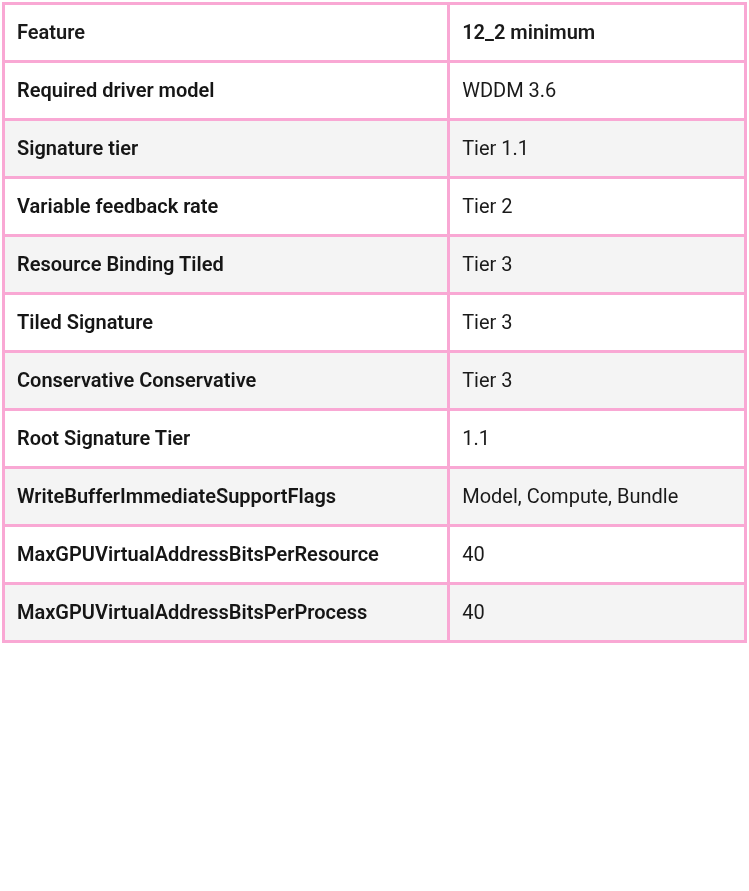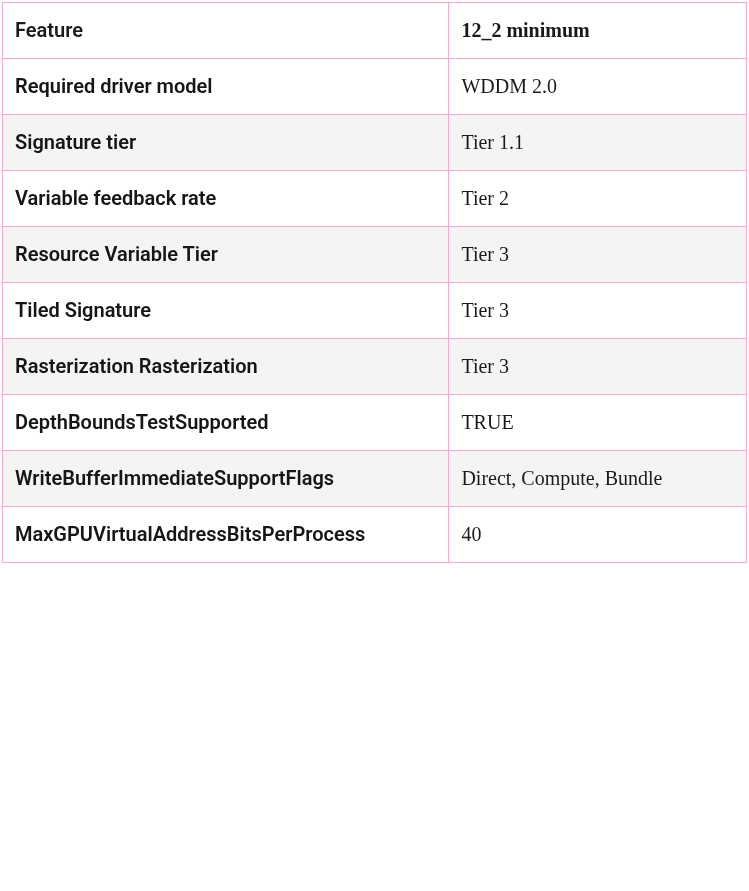--- a/index.html
+++ b/index.html
@@ -16,39 +16,38 @@
       width: 749px;
     }
 
     table {
       width: 100%;
       border-collapse: collapse;
       table-layout: fixed;
     }
 
     th, td {
-      border: 1px solid #f9a8d4;
+      border: 3px solid #f9a8d4;
       padding: 14px 12px;
       text-align: left;
       vertical-align: middle;
       word-wrap: break-word;
       overflow-wrap: break-word;
       font-size: 20px;
       line-height: 1.35;
     }
 
     th:first-child,
     td:first-child {
       width: 60%;
     }
 
     th:last-child,
     td:last-child {
       width: 40%;
-      font-family: Liberation Serif, serif;
     }
 
     th {
       font-weight: 600;
       background: #ffffff;
     }
 
     tbody tr:nth-child(even) td {
       background: #f4f4f4;
     }
@@ -75,48 +74,52 @@
   <thead>
     <tr>
       <th>Feature</th>
       <th>12_2 minimum</th>
     </tr>
   </thead>
   <tbody>
 
   <tr>
         <td>Required driver model</td>
-        <td>WDDM 2.0</td>
+        <td>WDDM 3.6</td>
       </tr>
       <tr>
         <td>Signature tier</td>
         <td>Tier 1.1</td>
       </tr>
       <tr>
         <td>Variable feedback rate</td>
         <td>Tier 2</td>
       </tr>
       <tr>
-        <td>Resource Variable Tier</td>
+        <td>Resource Binding Tiled</td>
         <td>Tier 3</td>
       </tr>
       <tr>
         <td>Tiled Signature</td>
         <td>Tier 3</td>
       </tr>
       <tr>
-        <td>Rasterization Rasterization</td>
+        <td>Conservative Conservative</td>
         <td>Tier 3</td>
       </tr>
       <tr>
-        <td>DepthBoundsTestSupported</td>
-        <td>TRUE</td>
+        <td>Root Signature Tier</td>
+        <td>1.1</td>
       </tr>
       <tr>
         <td>WriteBufferImmediateSupportFlags</td>
-        <td>Direct, Compute, Bundle</td>
+        <td>Model, Compute, Bundle</td>
+      </tr>
+      <tr>
+        <td>MaxGPUVirtualAddressBitsPerResource</td>
+        <td>40</td>
       </tr>
       <tr>
         <td>MaxGPUVirtualAddressBitsPerProcess</td>
         <td>40</td>
       </tr>
     </tbody>
 </table>
 
 </body></html>

